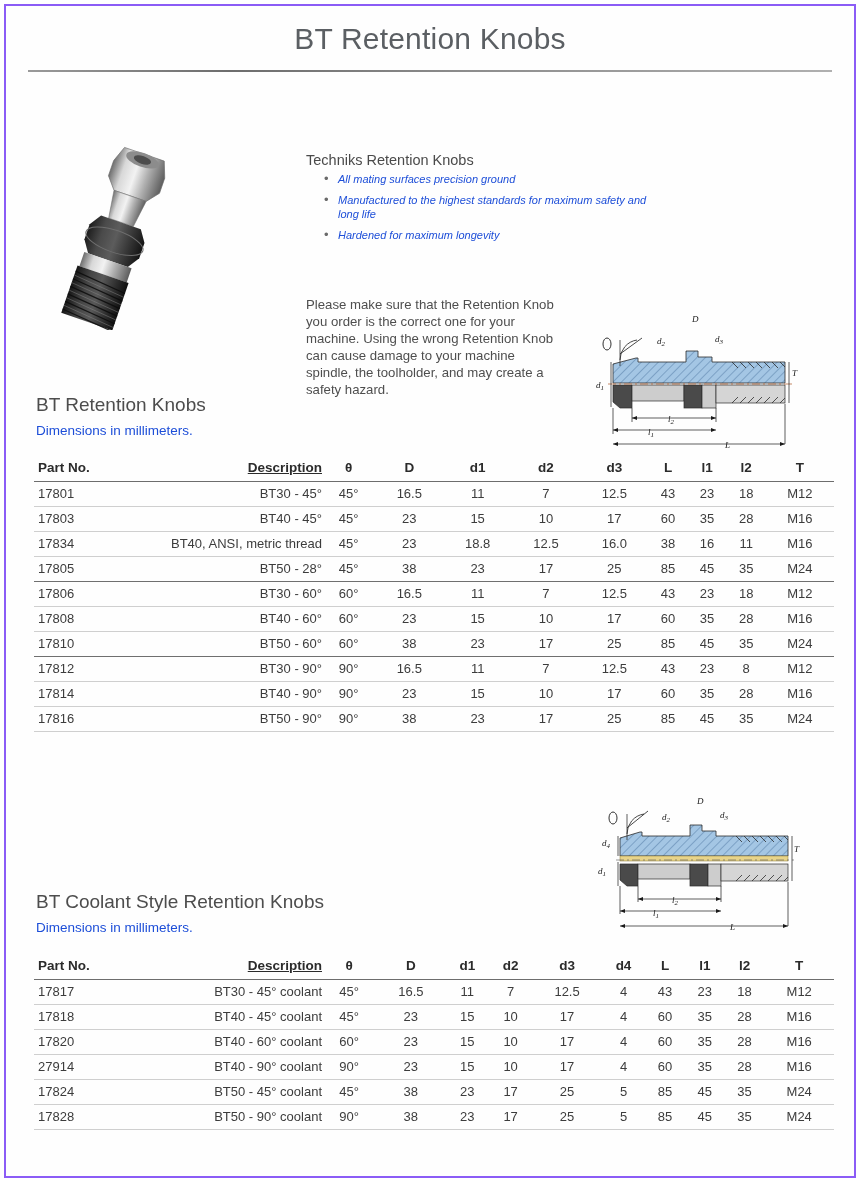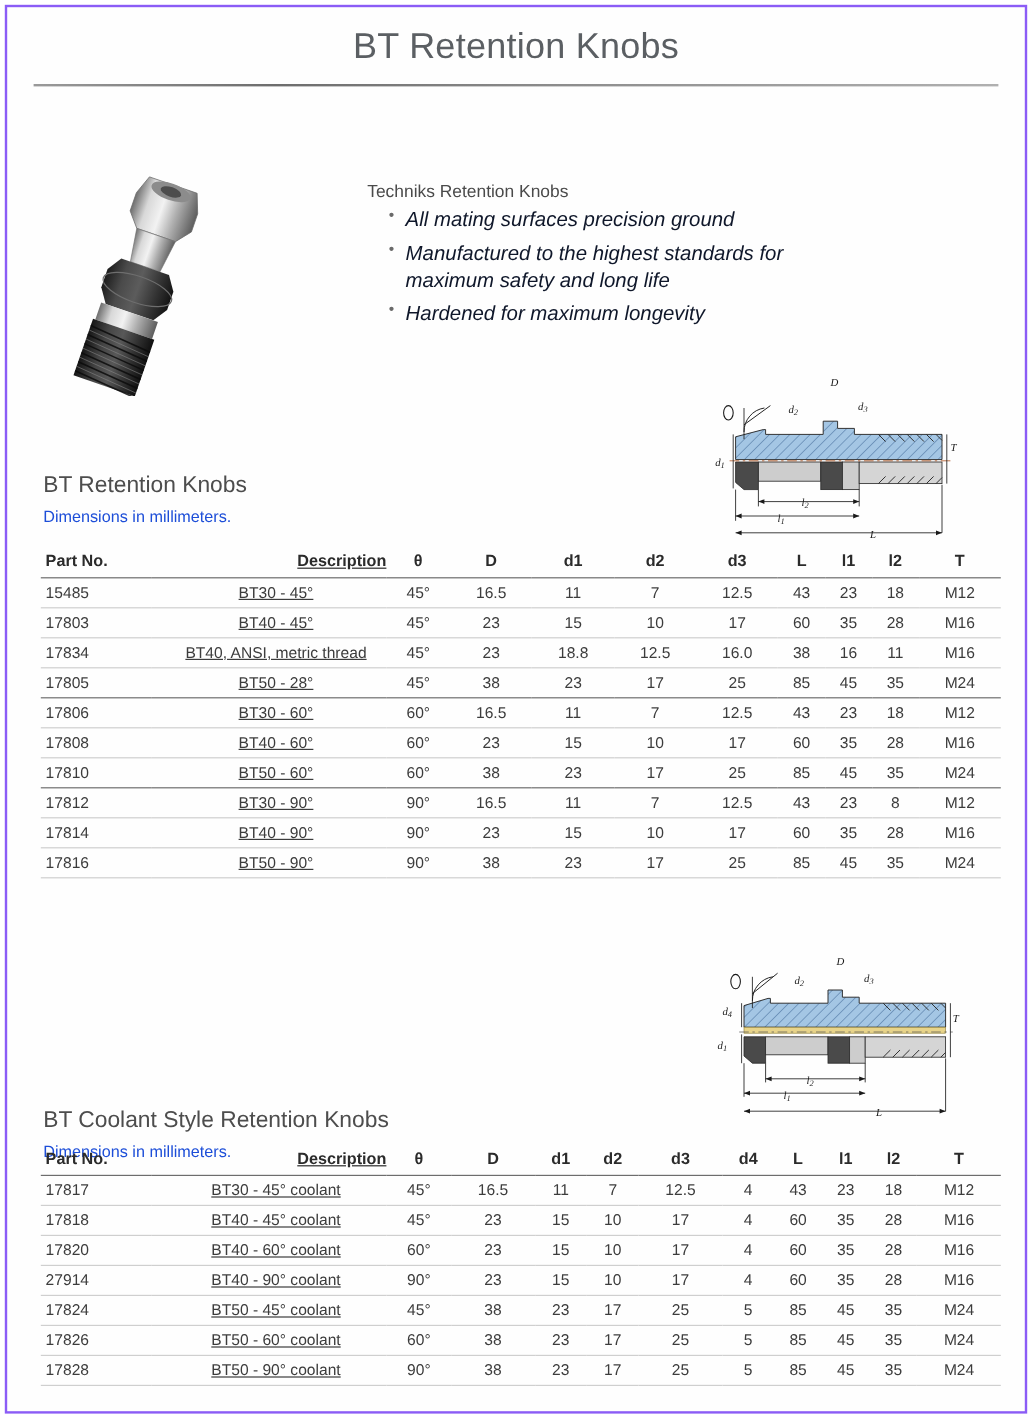--- a/index.html
+++ b/index.html
@@ -51,22 +51,22 @@
     position: absolute; left: 300px; top: 80px; width: 350px;
   }
   .intro-heading {
     font-size: 14.5px; color: #4a4a4a; font-weight: 400;
     margin-bottom: 4px;
   }
   .bullets { list-style: none; margin: 0; padding: 0 0 0 18px; }
   .bullets li {
     position: relative;
     font-style: italic;
-    font-size: 17px;
-    color: #0f172a;
+    font-size: 11px;
+    color: #1d4ed8;
     line-height: 1.28;
     margin-bottom: 7px;
     padding-left: 14px;
   }
   .bullets li::before {
     content: "\2022";
     position: absolute; left: 0; top: -1px;
     font-size: 13px; color: #6a6a6a;
     font-style: normal;
   }
@@ -84,21 +84,21 @@
   .section-title {
     font-size: 19px; font-weight: 400; color: #4d4d4d;
     margin: 0; padding: 0;
   }
   .section-sub {
     font-size: 13.5px; color: #1d4ed8;
     margin-top: 7px;
   }
 
   #section-1-head { position: absolute; left: 30px; top: 388px; }
-  #section-2-head { position: absolute; left: 30px; top: 885px; margin-top: 32px; }
+  #section-2-head { position: absolute; left: 30px; top: 885px; }
 
   
   table.spec {
     position: absolute;
     border-collapse: collapse;
     width: 800px;
     left: 28px;
     font-size: 13px;
     color: #3a3a3a;
   }
@@ -118,21 +118,21 @@
   table.spec th.c-desc { text-align: right; padding-left: 12px; width: 196px; text-decoration: underline; }
 
   table.spec td {
     padding: 4px 0 5px 0;
     text-align: center;
     border-bottom: 1px solid #cfcfcf;
     color: #3c3c3c;
     white-space: nowrap;
   }
   table.spec td.c-part { text-align: left; padding-left: 4px; }
-  table.spec td.c-desc { text-align: center; padding-left: 12px; text-decoration: underline; }
+  table.spec td.c-desc { text-align: right; padding-left: 12px; }
 
   table.spec tr.group-end td { border-bottom: 1.6px solid #6f6f6f; }
   table.spec tr.last-row td { border-bottom: 1px solid #cfcfcf; }
 </style>
 </head>
 <body>
 
 <div class="page">
 
   <h1 class="page-title">BT Retention Knobs</h1>
@@ -198,20 +198,21 @@
 
     <div class="intro">
       <div class="intro-heading">Techniks Retention Knobs</div>
       <ul class="bullets">
         <li>All mating surfaces precision ground</li>
         <li>Manufactured to the highest standards for maximum safety and long life</li>
         <li>Hardened for maximum longevity</li>
       </ul>
     </div>
 
+    <div class="warning">Please make sure that the Retention Knob you order is the correct one for your machine. Using the wrong Retention Knob can cause damage to your machine spindle, the toolholder, and may create a safety hazard.</div>
 
     <svg class="diagram-1" viewBox="0 0 228 148">
       <defs>
         <pattern id="hatch1" width="6" height="6" patternTransform="rotate(45)" patternUnits="userSpaceOnUse">
           <rect width="6" height="6" fill="#a4c6e4"></rect>
           <line x1="0" y1="0" x2="0" y2="6" stroke="#4b73a0" stroke-width="0.9"></line>
         </pattern>
       </defs>
       <g font-family="Liberation Serif, serif" font-style="italic" font-size="9" fill="#1a1a1a">
 
@@ -284,21 +285,21 @@
         <th>d2</th>
         <th>d3</th>
         <th>L</th>
         <th>l1</th>
         <th>l2</th>
         <th>T</th>
       </tr>
     </thead>
     <tbody>
         <tr>
-          <td class="c-part">15485</td>
+          <td class="c-part">17801</td>
           <td class="c-desc">BT30 - 45°</td>
           <td>45°</td>
           <td>16.5</td>
           <td>11</td>
           <td>7</td>
           <td>12.5</td>
           <td>43</td>
           <td>23</td>
           <td>18</td>
           <td>M12</td>
@@ -568,34 +569,20 @@
           <td>38</td>
           <td>23</td>
           <td>17</td>
           <td>25</td>
           <td>5</td>
           <td>85</td>
           <td>45</td>
           <td>35</td>
           <td>M24</td>
         </tr>
-        <tr>
-          <td class="c-part">17826</td>
-          <td class="c-desc">BT50 - 60° coolant</td>
-          <td>60°</td>
-          <td>38</td>
-          <td>23</td>
-          <td>17</td>
-          <td>25</td>
-          <td>5</td>
-          <td>85</td>
-          <td>45</td>
-          <td>35</td>
-          <td>M24</td>
-        </tr>
         <tr class="last-row">
           <td class="c-part">17828</td>
           <td class="c-desc">BT50 - 90° coolant</td>
           <td>90°</td>
           <td>38</td>
           <td>23</td>
           <td>17</td>
           <td>25</td>
           <td>5</td>
           <td>85</td>

